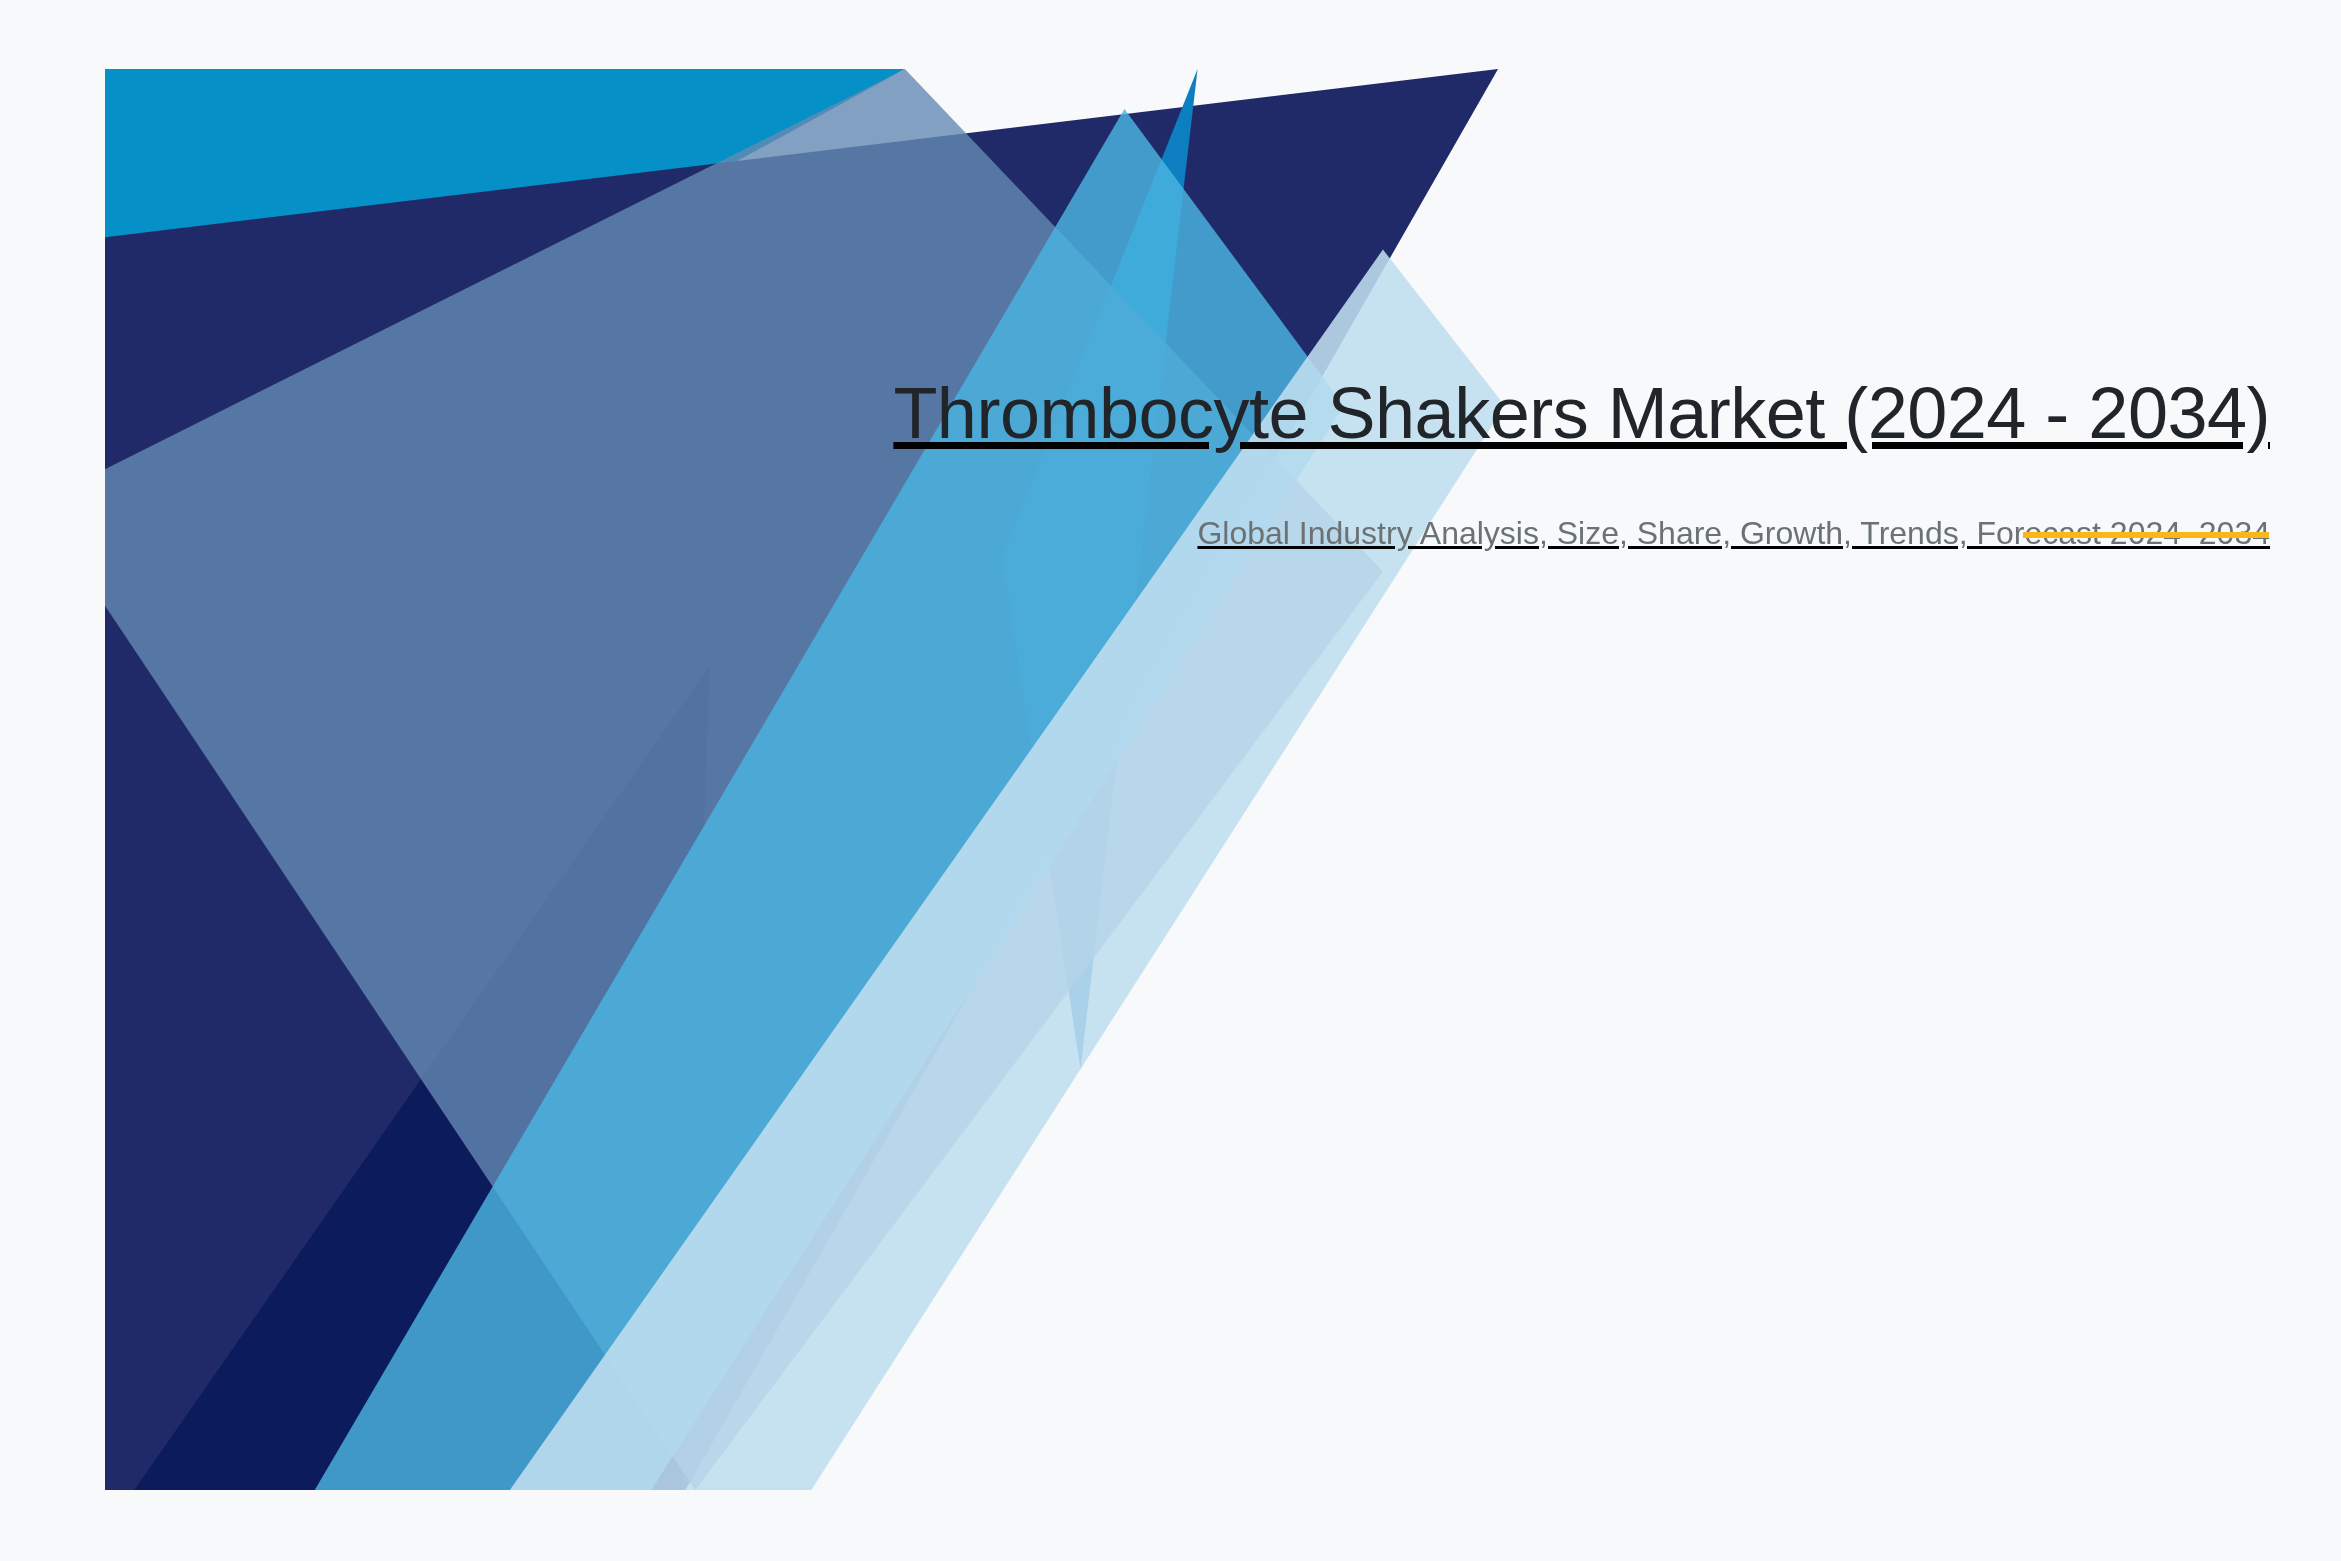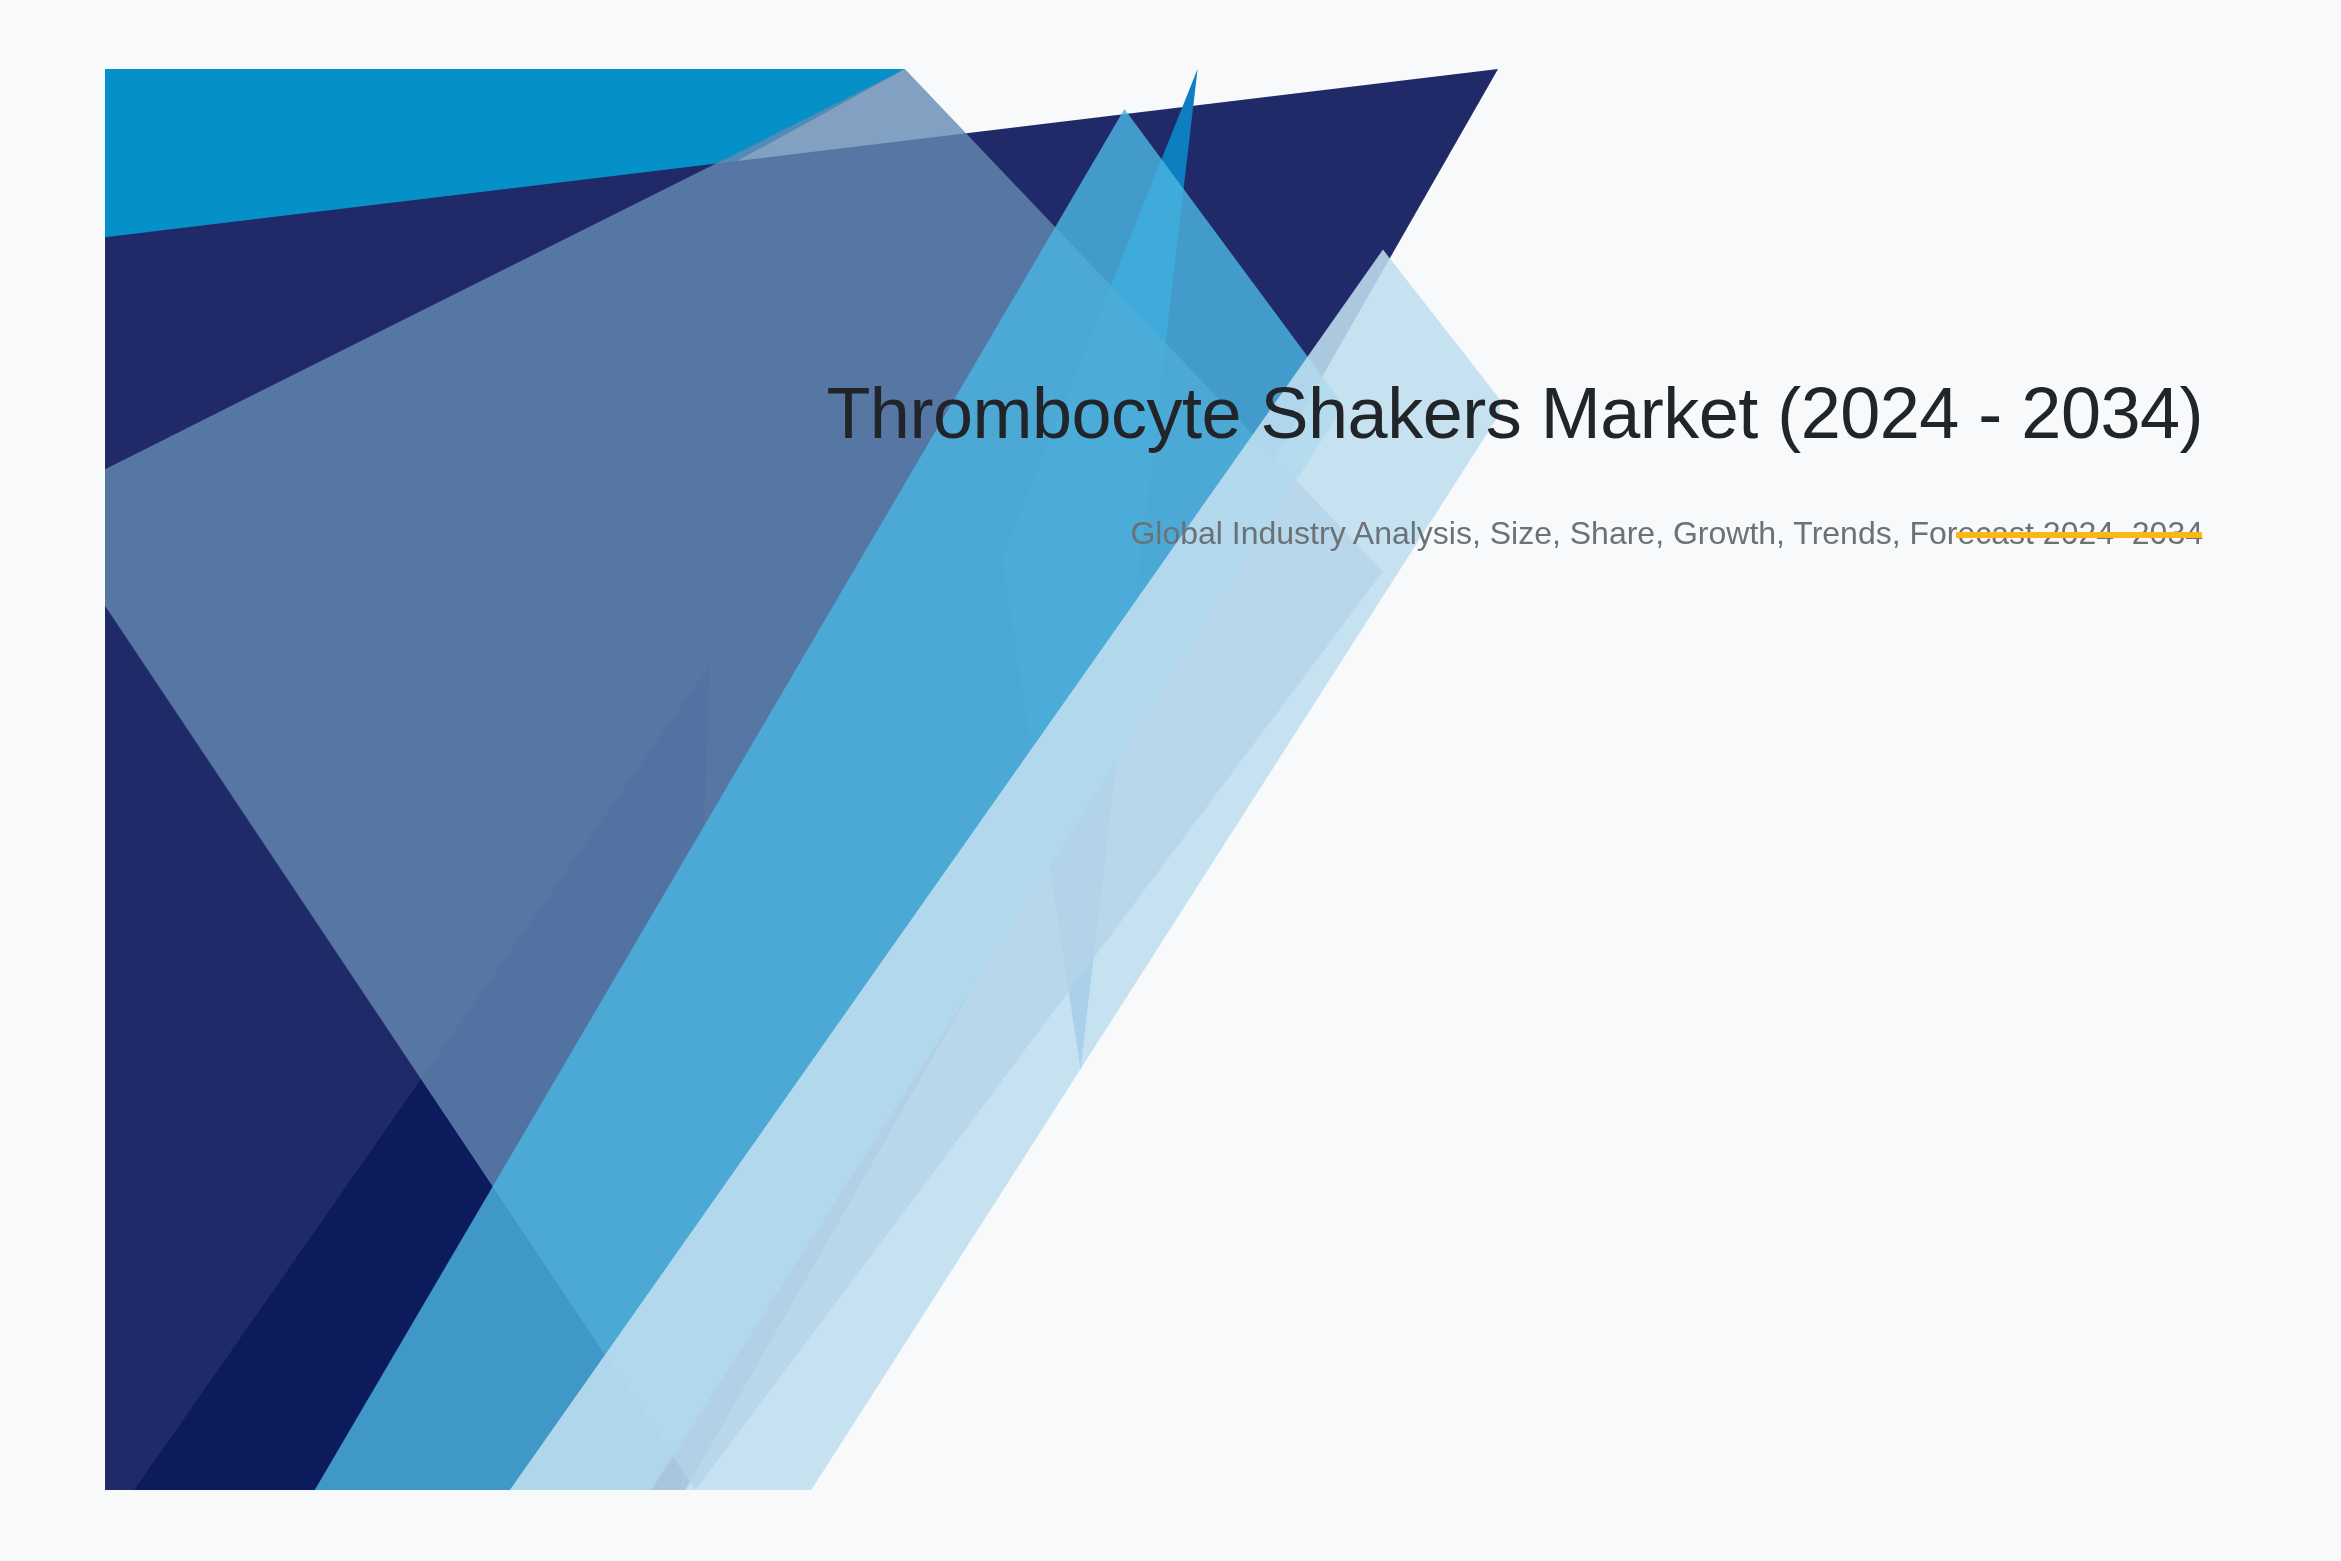--- a/index.html
+++ b/index.html
@@ -33,24 +33,25 @@
   }
   #artwork svg {
     display: block;
     width: 100%;
     height: 100%;
   }
 
   
   #text-block {
     position: absolute;
-    left: 793px;
+    left: 860px;
     top: 371px;
     width: 1410px;
     text-align: right;
+    text-decoration: underline;
   }
 
   #title-wrap {
     position: relative;
     display: block;
   }
 
   #page-title {
     position: relative;
     z-index: 2;

